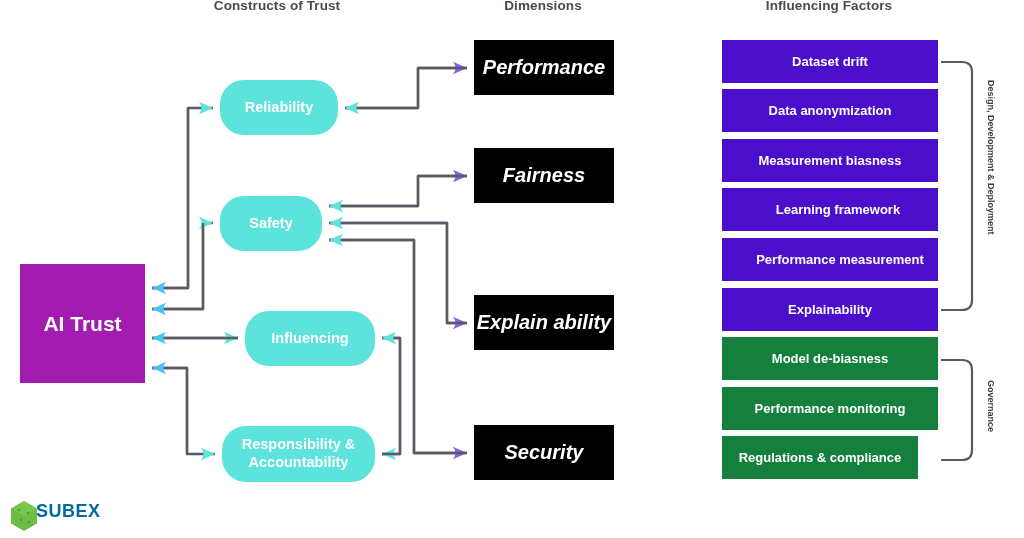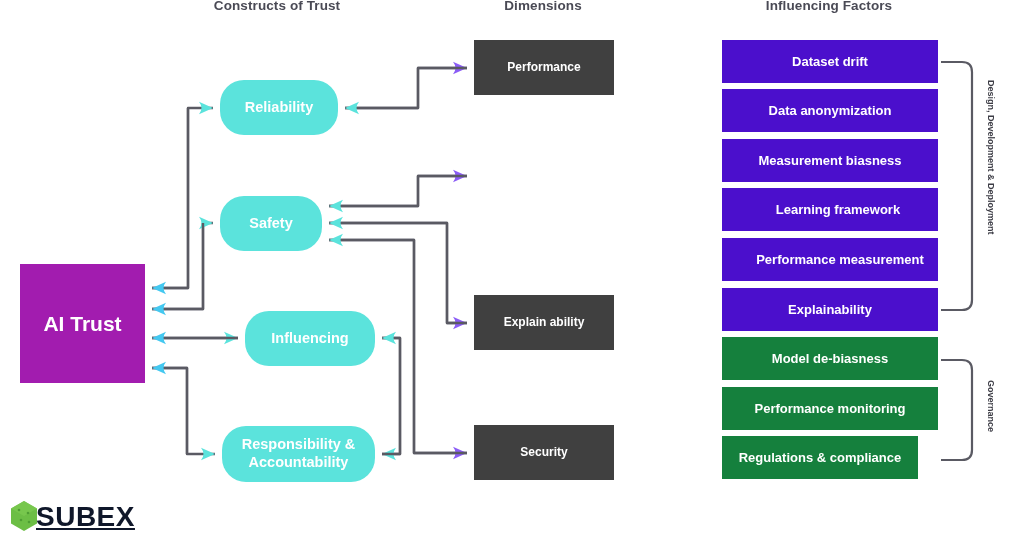--- a/index.html
+++ b/index.html
@@ -21,40 +21,39 @@
 
   .node{
     position:absolute;
     display:flex;align-items:center;justify-content:center;
     text-align:center;
     color:#ffffff;font-weight:bold;
     line-height:1.22;
     box-sizing:border-box;
   }
   .node.construct{background:#5BE3DC;font-size:14.5px;border-radius:24px;}
-  .node.dimension{background:#404040;font-size:12px;}
+  .node.dimension{background:#000000;font-size:20px;font-style:italic;}
   .node.trust{background:#a21caf;font-size:21px;}
   .node.factor-dev{background:#4B0FCC;font-size:13px;}
   .node.factor-gov{background:#15803d;font-size:13px;}
 
   .vlabel{
     position:absolute;
     font-size:9px;font-weight:bold;color:#3d3d46;
     white-space:nowrap;
     transform-origin:0 0;
     transform:rotate(90deg);
   }
 
   #logo{position:absolute;left:8px;top:498px;width:140px;height:36px;}
   #logo .mark{position:absolute;left:0;top:2px;width:32px;height:32px;}
   #logo .word{
     position:absolute;left:28px;top:3px;
-    font-size:28px;font-weight:bold;color:#0f172a;
+    font-size:18px;font-weight:bold;color:#0369a1;
     letter-spacing:.5px;
-    text-decoration:underline;
   }
 </style>
 </head>
 <body>
 
 <div id="stage">
 
   <svg id="wires" viewBox="0 0 1024 538">
     <defs>
       <marker id="ar-teal" viewBox="0 0 10 10" refX="9" refY="5" markerWidth="6.5" markerHeight="6.5" orient="auto-start-reverse">
@@ -110,20 +109,21 @@
 
   <div class="node trust" style="left:20px;top:264px;width:125px;height:119px;">AI Trust</div>
 
   <div class="node construct" style="left:220px;top:80px;width:118px;height:55px;">Reliability</div>
   <div class="node construct" style="left:220px;top:196px;width:102px;height:55px;">Safety</div>
   <div class="node construct" style="left:245px;top:311px;width:130px;height:55px;">Influencing</div>
   <div class="node construct" style="left:222px;top:426px;width:153px;height:56px;white-space:pre-line;">Responsibility &amp;
 Accountability</div>
 
   <div class="node dimension" style="left:474px;top:40px;width:140px;height:55px;">Performance</div>
+  <div class="node dimension" style="left:474px;top:148px;width:140px;height:55px;">Fairness</div>
   <div class="node dimension" style="left:474px;top:295px;width:140px;height:55px;">Explain ability</div>
   <div class="node dimension" style="left:474px;top:425px;width:140px;height:55px;">Security</div>
 
   <div class="node factor-dev" style="left:722px;top:40px;width:216px;height:43px;">Dataset drift</div>
   <div class="node factor-dev" style="left:722px;top:89px;width:216px;height:43px;">Data anonymization</div>
   <div class="node factor-dev" style="left:722px;top:139px;width:216px;height:43px;">Measurement biasness</div>
   <div class="node factor-dev" style="left:722px;top:188px;width:216px;height:43px;padding-left:16px;">Learning framework</div>
   <div class="node factor-dev" style="left:722px;top:238px;width:216px;height:43px;padding-left:20px;">Performance measurement</div>
   <div class="node factor-dev" style="left:722px;top:288px;width:216px;height:43px;">Explainability</div>
 

